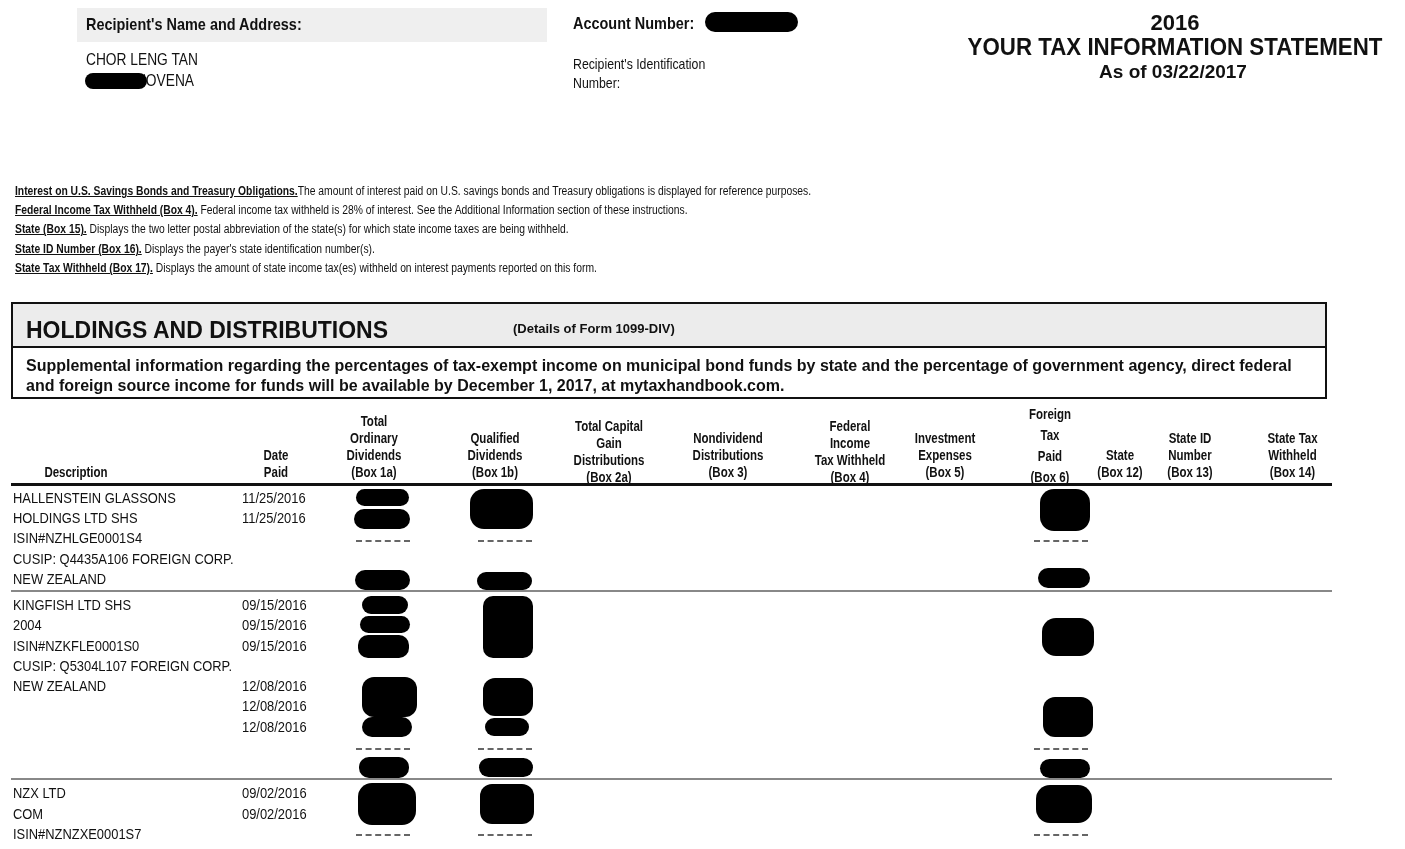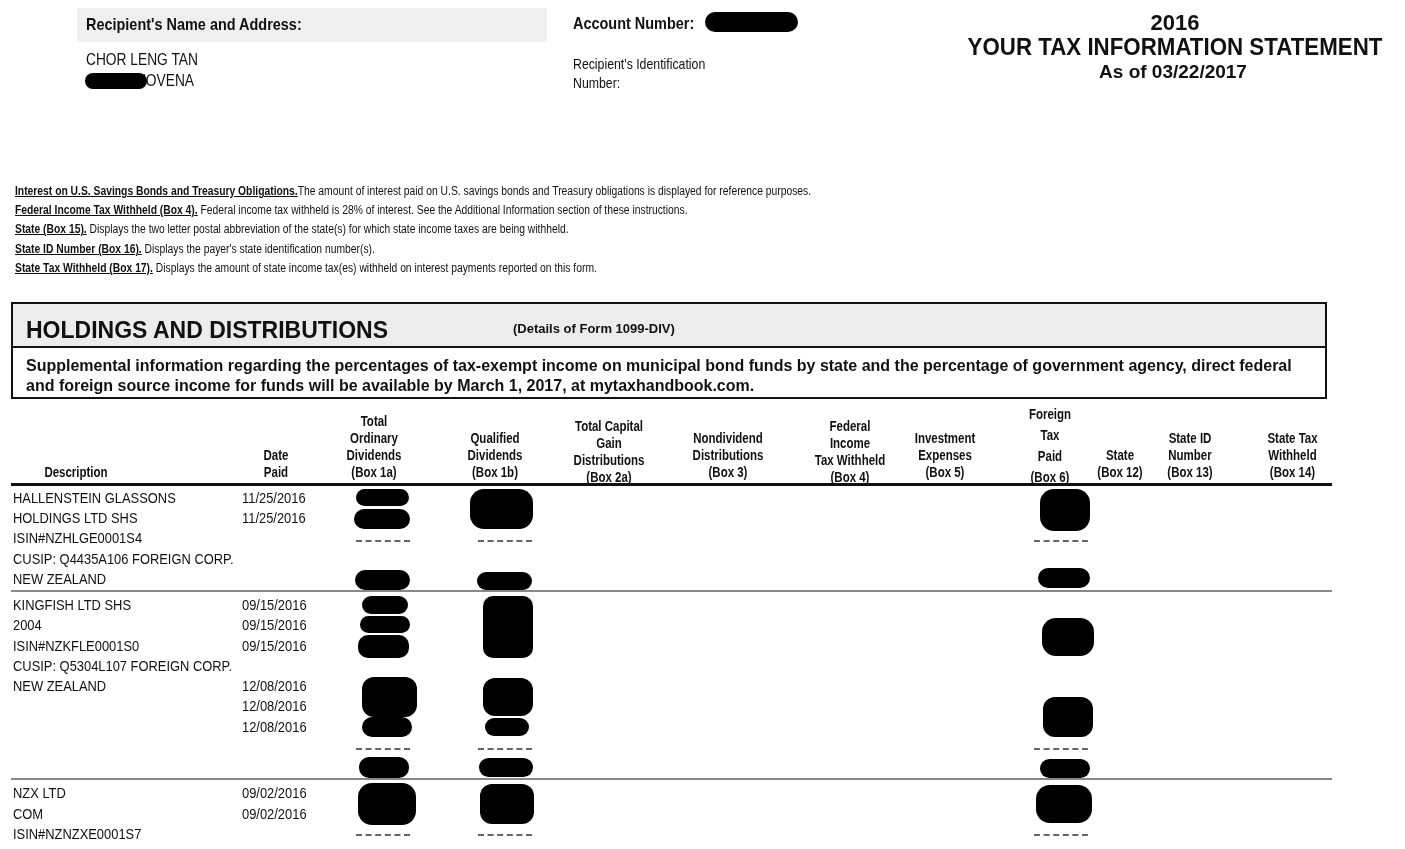--- a/index.html
+++ b/index.html
@@ -58,21 +58,21 @@
 <div class="note" style="top:184px;"><b>Interest on U.S. Savings Bonds and Treasury Obligations.</b><span>The amount of interest paid on U.S. savings bonds and Treasury obligations is displayed for reference purposes.</span></div>
 <div class="note" style="top:203px;"><b>Federal Income Tax Withheld (Box 4).</b><span> Federal income tax withheld is 28% of interest. See the Additional Information section of these instructions.</span></div>
 <div class="note" style="top:222px;"><b>State (Box 15).</b><span> Displays the two letter postal abbreviation of the state(s) for which state income taxes are being withheld.</span></div>
 <div class="note" style="top:242px;"><b>State ID Number (Box 16).</b><span> Displays the payer's state identification number(s).</span></div>
 <div class="note" style="top:261px;"><b>State Tax Withheld (Box 17).</b><span> Displays the amount of state income tax(es) withheld on interest payments reported on this form.</span></div>
 
 <div class="abs" id="section-box"></div>
 <div class="abs" id="section-head"></div>
 <div class="abs" id="section-title">HOLDINGS AND DISTRIBUTIONS</div>
 <div class="abs" id="section-sub">(Details of Form 1099-DIV)</div>
-<div class="abs" id="section-note">Supplemental information regarding the percentages of tax-exempt income on municipal bond funds by state and the percentage of government agency, direct federal and foreign source income for funds will be available by March 1, 2017, at mytaxhandbook.com.</div>
+<div class="abs" id="section-note">Supplemental information regarding the percentages of tax-exempt income on municipal bond funds by state and the percentage of government agency, direct federal and foreign source income for funds will be available by December 1, 2017, at mytaxhandbook.com.</div>
 
 <div class="th" style="left:26px;top:464px;width:100px;">Description</div>
 <div class="th" style="left:246px;top:447px;width:60px;white-space:pre;">Date
 Paid</div>
 <div class="th" style="left:334px;top:413px;width:80px;white-space:pre;">Total
 Ordinary
 Dividends
 (Box 1a)</div>
 <div class="th" style="left:455px;top:430px;width:80px;white-space:pre;">Qualified
 Dividends

